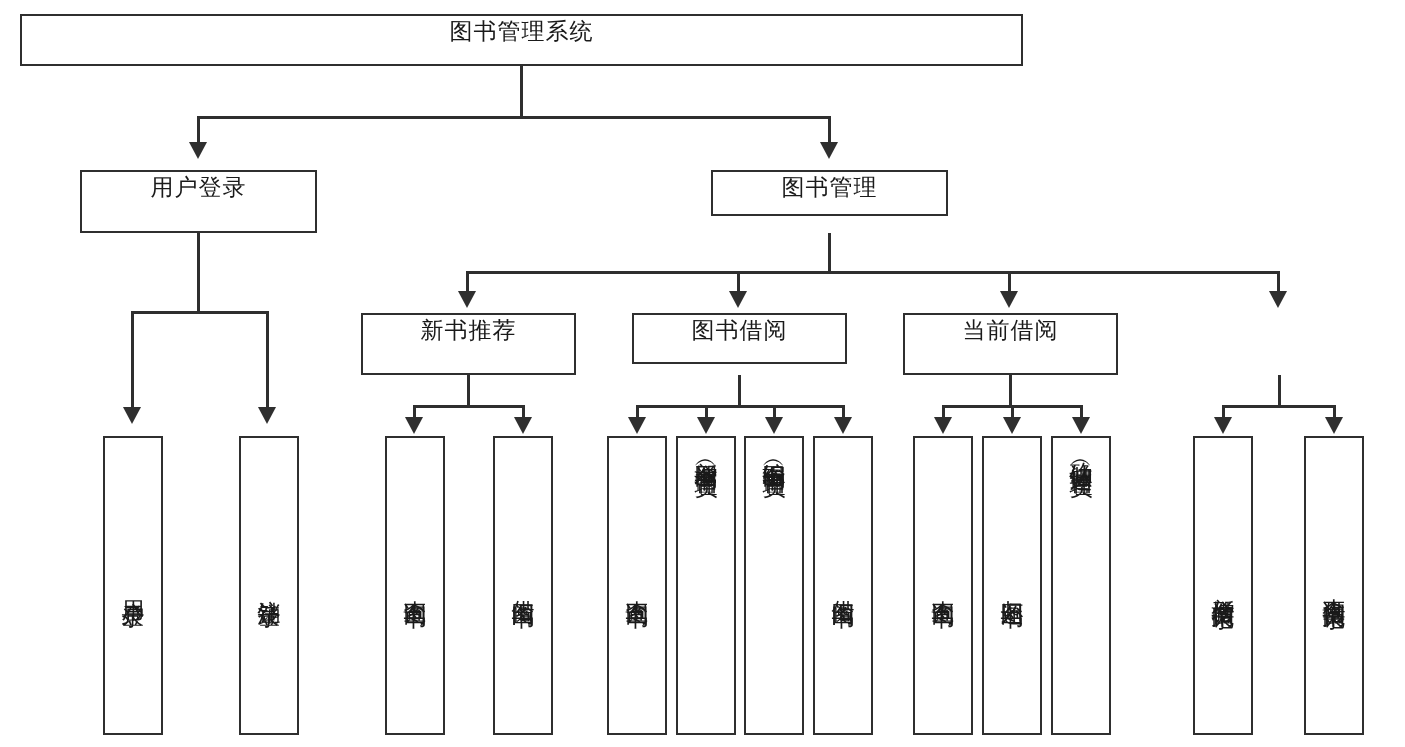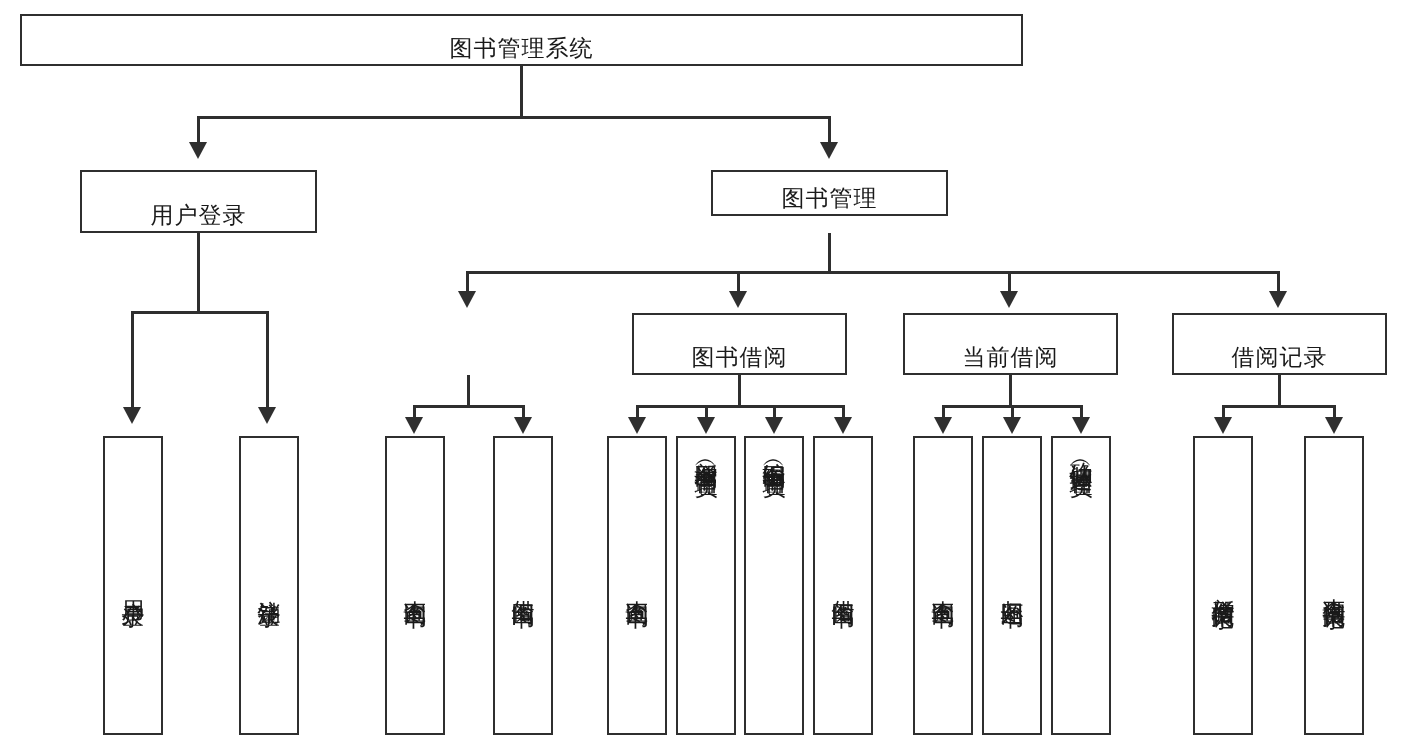--- a/index.html
+++ b/index.html
@@ -16,21 +16,21 @@
     height: 747px;
     background: #ffffff;
     overflow: hidden;
   }
   .node {
     position: absolute;
     box-sizing: border-box;
     background: #ffffff;
     border: 2px solid #2f2f2f;
     display: flex;
-    align-items: flex-end;
+    align-items: flex-start;
     justify-content: center;
     color: #1a1a1a;
   }
   .node.h {
     font-size: 23px;
     letter-spacing: 1px;
   }
   .node.v {
     align-items: flex-start;
     justify-content: center;
@@ -109,28 +109,28 @@
   <div class="conn hline" style="left:466px; top:271px; width:814px; height:3px;"></div>
   <div class="conn vline" style="left:466px; top:271px; width:3px; height:22px;"></div>
   <div class="arrow" style="left:458px; top:291px;"></div>
   <div class="conn vline" style="left:737px; top:271px; width:3px; height:22px;"></div>
   <div class="arrow" style="left:729px; top:291px;"></div>
   <div class="conn vline" style="left:1008px; top:271px; width:3px; height:22px;"></div>
   <div class="arrow" style="left:1000px; top:291px;"></div>
   <div class="conn vline" style="left:1277px; top:271px; width:3px; height:22px;"></div>
   <div class="arrow" style="left:1269px; top:291px;"></div>
 
-  <div class="node h" style="left:632px; top:313px; width:215px; height:62px;">
+  <div class="node h" style="left:361px; top:313px; width:215px; height:62px;">
+    <span>新书推荐</span>
+  </div>
+  <div class="node h" style="left:632px; top:313px; width:215px; height:51px;">
     <span>图书借阅</span>
   </div>
   <div class="node h" style="left:903px; top:313px; width:215px; height:62px;">
     <span>当前借阅</span>
-  </div>
-  <div class="node h" style="left:1172px; top:313px; width:215px; height:62px;">
-    <span>借阅记录</span>
   </div>
 
   <div class="conn vline" style="left:467px; top:375px; width:3px; height:32px;"></div>
   <div class="conn hline" style="left:413px; top:405px; width:112px; height:3px;"></div>
   <div class="conn vline" style="left:413px; top:405px; width:3px; height:14px;"></div>
   <div class="arrow" style="left:405px; top:417px;"></div>
   <div class="conn vline" style="left:522px; top:405px; width:3px; height:14px;"></div>
   <div class="arrow" style="left:514px; top:417px;"></div>
 
   <div class="conn vline" style="left:738px; top:375px; width:3px; height:32px;"></div>

